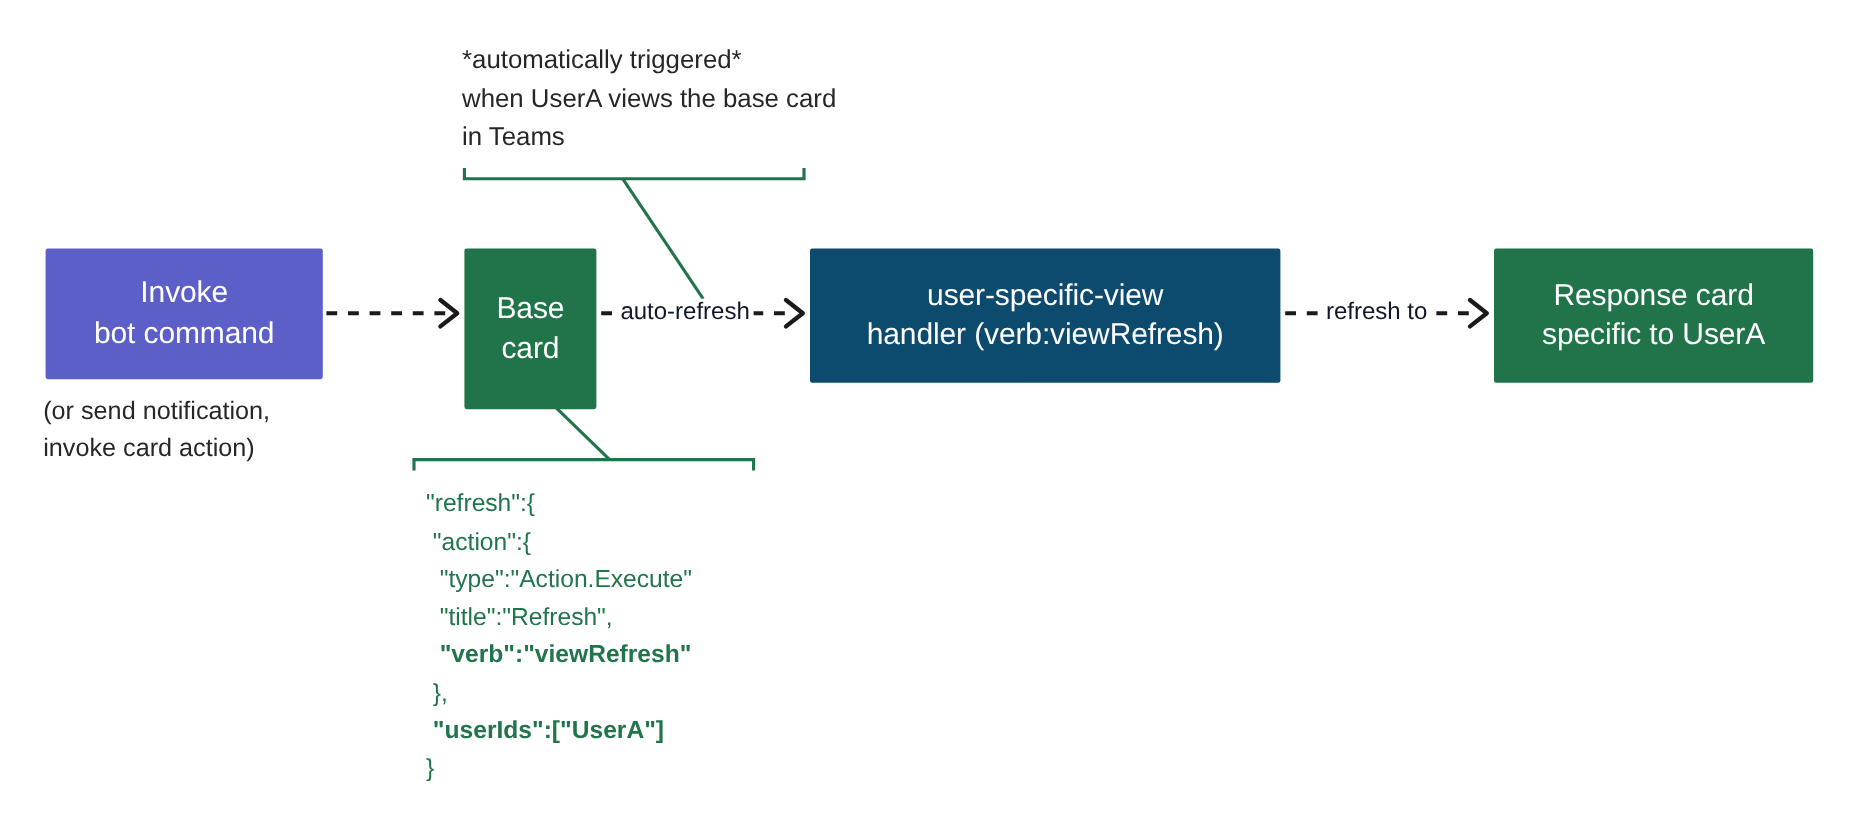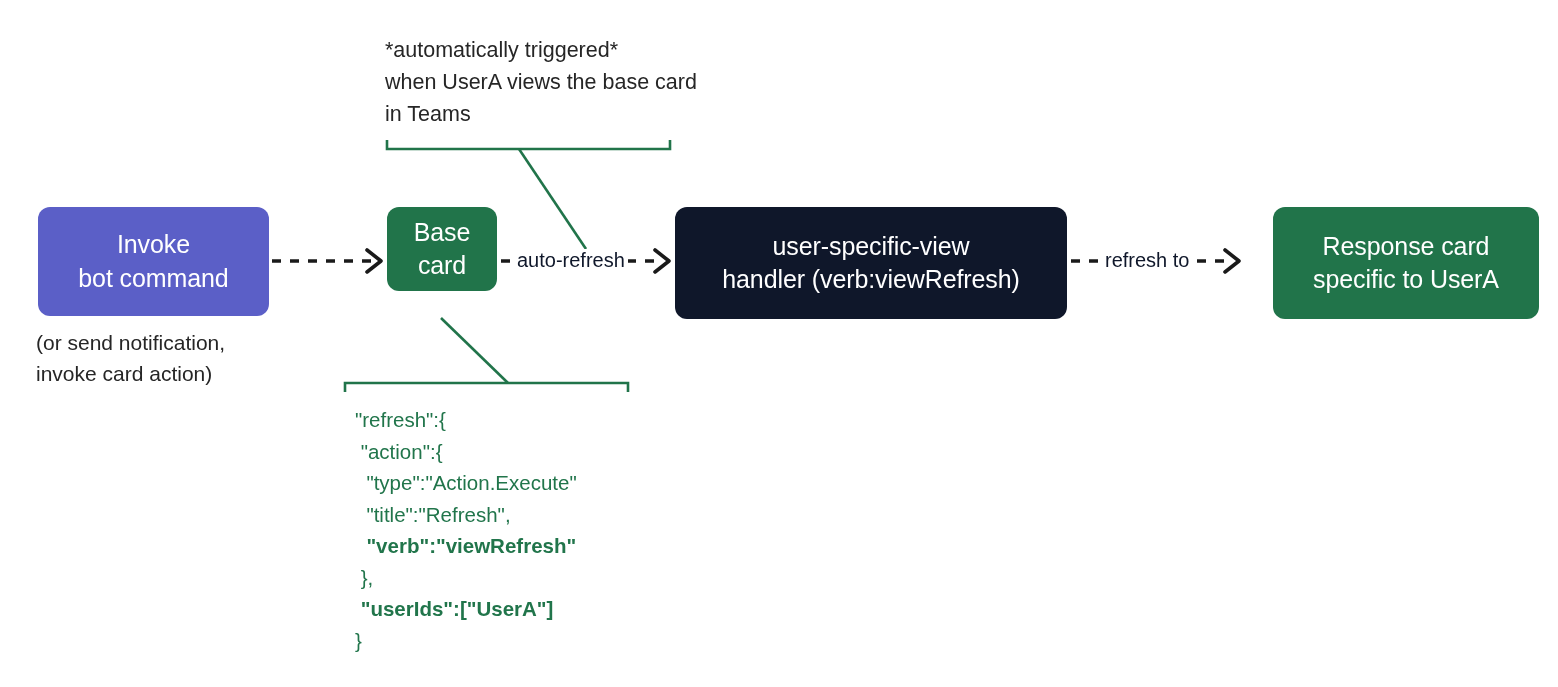--- a/index.html
+++ b/index.html
@@ -27,41 +27,41 @@
     top: 0;
     width: 1558px;
     height: 687px;
     pointer-events: none;
   }
 
   
   .node {
     position: absolute;
     box-sizing: border-box;
-    border-radius: 12px;
+    border-radius: 2px;
     display: flex;
     align-items: center;
     justify-content: center;
     text-align: center;
     color: #ffffff;
     font-size: 25px;
     line-height: 1.33;
     letter-spacing: -0.1px;
     padding: 4px 10px;
   }
   .node .node-text {
     display: block;
     white-space: pre-line;
   }
 
   #node-invoke-bot-command {
     left: 38px;  top: 207px;  width: 231px;  height: 109px;
   }
   #node-base-card {
-    left: 387px; top: 207px;  width: 110px;  height: 84px;
+    left: 387px; top: 207px;  width: 110px;  height: 134px;
   }
   #node-user-specific-view-handler {
     left: 675px; top: 207px;  width: 392px;  height: 112px;
   }
   #node-response-card {
     left: 1245px; top: 207px; width: 266px;  height: 112px;
   }
 
   
   .note {
@@ -146,26 +146,26 @@
   <div class="node" id="node-invoke-bot-command" style="background:#5B5FC7;">
     <span class="node-text">Invoke
 bot command</span>
   </div>
 
   <div class="node" id="node-base-card" style="background:#21744A;">
     <span class="node-text">Base
 card</span>
   </div>
 
-  <div class="node" id="node-user-specific-view-handler" style="background:#0f172a;text-align:center;">
+  <div class="node" id="node-user-specific-view-handler" style="background:#0c4a6e;text-align:center;">
     <span class="node-text">user-specific-view
 handler (verb:viewRefresh)</span>
   </div>
 
-  <div class="node" id="node-response-card" style="background:#21744A;margin-left:28px;">
+  <div class="node" id="node-response-card" style="background:#21744A;">
     <span class="node-text">Response card
 specific to UserA</span>
   </div>
 
   <span class="edge-label" id="edge-label-auto-refresh">auto-refresh</span>
 
   <span class="edge-label" id="edge-label-refresh-to">refresh to</span>
 
   <div class="note" id="note-auto-trigger">*automatically triggered*
 when UserA views the base card

